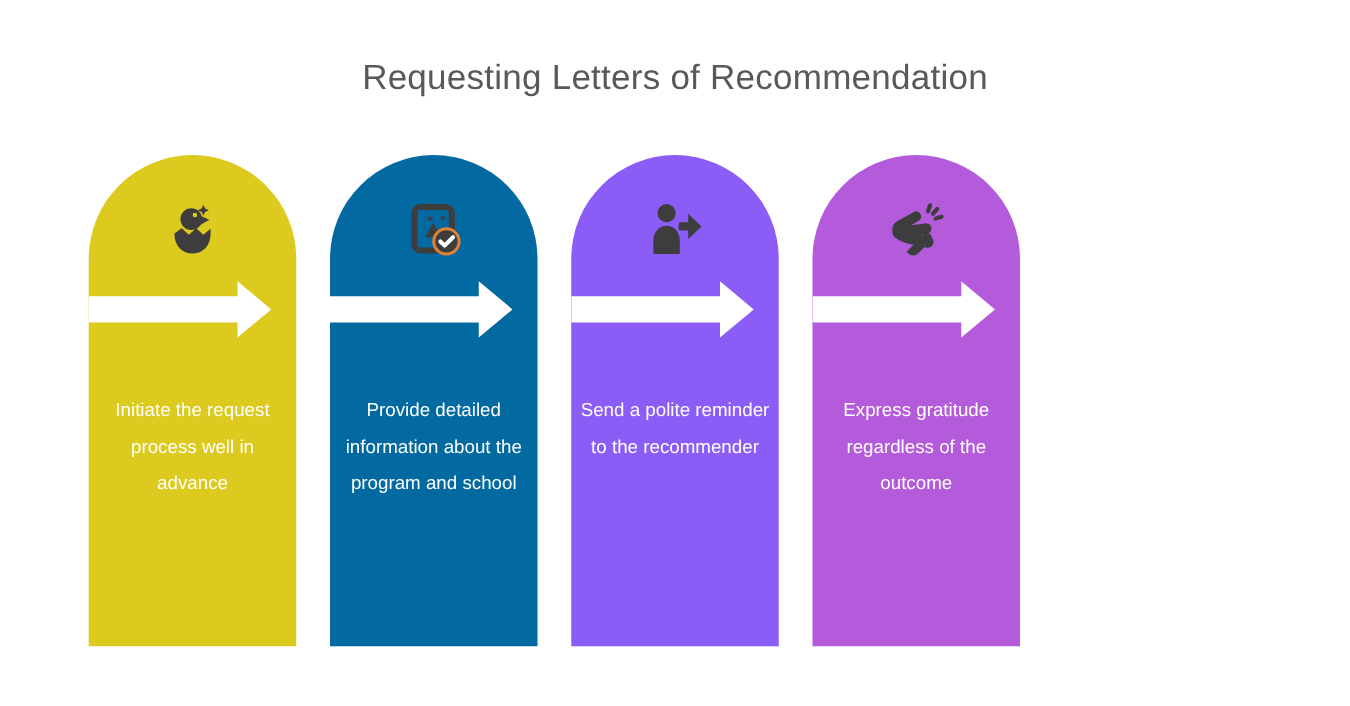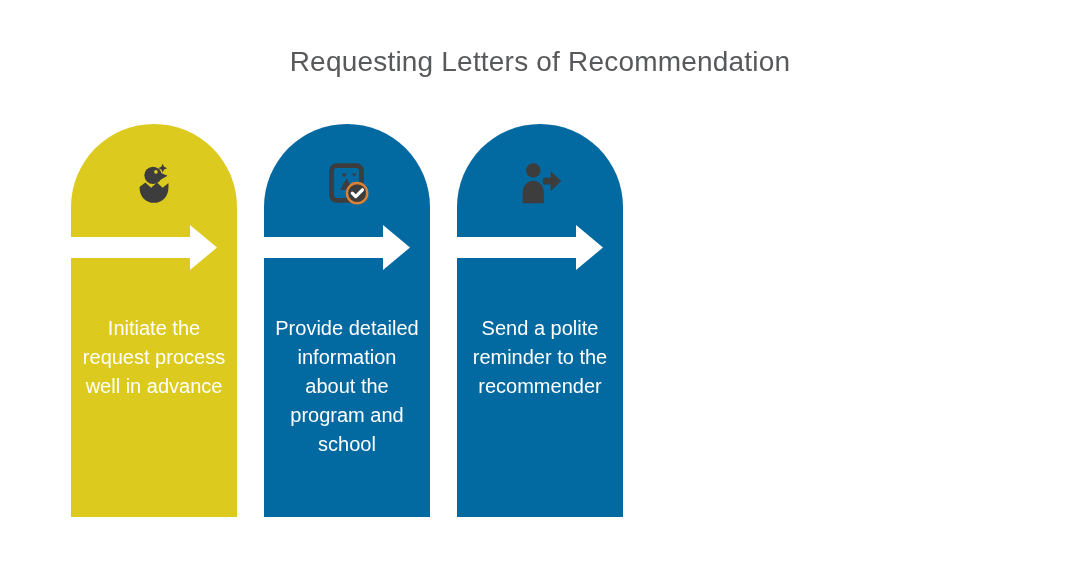--- a/index.html
+++ b/index.html
@@ -58,21 +58,21 @@
     height: 47px;
     display: block;
   }
   .step-text {
     position: absolute;
     top: 190px;
     left: 7px;
     right: 7px;
     text-align: center;
     color: #ffffff;
-    font-size: 20px;
+    font-size: 15px;
     line-height: 29px;
     font-weight: 400;
   }
 </style>
 </head>
 <body>
 
 <div class="canvas">
 
   <div class="title">Requesting Letters of Recommendation</div>
@@ -108,31 +108,51 @@
         </svg>
       </div>
       <svg class="arrow" viewBox="0 0 166 47">
         <rect x="0" y="13" width="121" height="21" fill="#ffffff"></rect>
         <polygon points="119,1 146,23.5 119,46" fill="#ffffff"></polygon>
       </svg>
       <div class="step-text">Provide detailed information about the program and school</div>
     </div>
 
 
-    <div class="column" style="background: #0369a1;">
+    <div class="column" style="background: #8b5cf6;">
       <div class="icon-wrap">
         <svg viewBox="0 0 56 56" fill="#3d3d3d">
           <circle cx="21" cy="14" r="7.5"></circle>
           <path d="M10,48 v-11 c0,-8 5.5,-12.5 11,-12.5 s11,4.5 11,12.5 v11 z"></path>
           <rect x="31" y="21.5" width="9" height="7" rx="1.5"></rect>
           <polygon points="39,14.5 50,25 39,35.5"></polygon>
         </svg>
       </div>
       <svg class="arrow" viewBox="0 0 166 47">
         <rect x="0" y="13" width="121" height="21" fill="#ffffff"></rect>
         <polygon points="119,1 146,23.5 119,46" fill="#ffffff"></polygon>
       </svg>
       <div class="step-text">Send a polite reminder to the recommender</div>
     </div>
 
+    <div class="column" style="background: rgb(179, 91, 219);">
+      <div class="icon-wrap">
+        <svg viewBox="0 0 56 56">
+          <g fill="#3d3d3d">
+            <path d="M9,34 q-3,-7 2,-11 l12,-9 q4,-3 6.5,0.5 q2.3,3.2 -1.5,6.2 l-5,4 l11,-3 q5,-1.4 6,3 q1,4.4 -4,5.8 l-4,1.2 l7,0.5 q5,0.4 4.3,5 q-0.7,4.4 -5.5,4 l-12,-0.8 q-12,-0.8 -16.8,-5.4 z" transform="rotate(8 28 30)"></path>
+            <path d="M20,46 l14,-14 q3,-3 5.8,-0.3 q2.7,2.7 -0.3,5.8 l-10,10 q-4.5,4 -9.5,-1.5 z"></path>
+          </g>
+          <g stroke="#3d3d3d" stroke-width="3.4" stroke-linecap="round" fill="none">
+            <path d="M39.5,7.5 l-1.8,5"></path>
+            <path d="M45.5,10.5 l-3.6,4"></path>
+            <path d="M49,17 l-5,1.6"></path>
+          </g>
+        </svg>
+      </div>
+      <svg class="arrow" viewBox="0 0 166 47">
+        <rect x="0" y="13" width="121" height="21" fill="#ffffff"></rect>
+        <polygon points="119,1 146,23.5 119,46" fill="#ffffff"></polygon>
+      </svg>
+      <div class="step-text">Express gratitude regardless of the outcome</div>
+    </div>
 
   </div>
 </div>
 
 </body></html>

